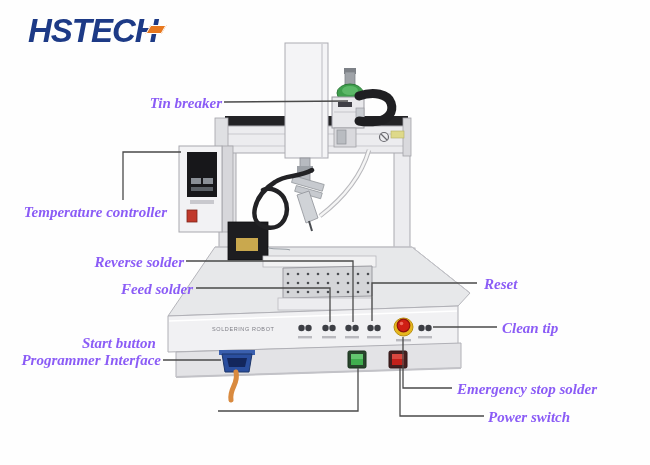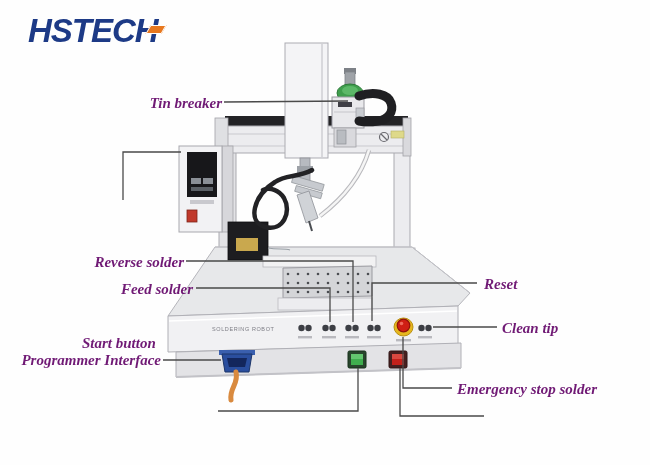--- a/index.html
+++ b/index.html
@@ -13,21 +13,21 @@
     font-family:"Liberation Sans","DejaVu Sans",sans-serif;
     font-style:italic;font-weight:800;font-size:33px;line-height:34px;
     letter-spacing:-1px;color:#1d3a86;
   }
   #logo .accent{
     position:absolute;left:120px;top:11px;width:14px;height:7px;
     background:#e8781e;transform:skewX(-30deg);border:1px solid #fff;
   }
   
   .label{
-    position:absolute;white-space:nowrap;color:#701a75;
+    position:absolute;white-space:nowrap;color:#8b5cf6;
     font-family:"Liberation Serif","DejaVu Serif",serif;
     font-style:italic;font-weight:700;font-size:15px;line-height:16px;
   }
   .label.r{text-align:right;}
   #lbl-tin-breaker        {right:428px;top:95px;}
   #lbl-temperature        {right:483px;top:204px;}
   #lbl-reverse-solder     {right:466px;top:254px;}
   #lbl-feed-solder        {right:457px;top:281px;text-align:center;}
   #lbl-start-button       {left:82px; top:319px;margin-top:16px;}
   #lbl-programmer         {right:489px;top:352px;}
@@ -202,21 +202,23 @@
       <path d="M 484,416 L 400,416 L 400,368"></path>
     </g>
   </svg>
 
   <div id="logo">
     <span class="word">HSTECH</span>
     <span class="accent"></span>
   </div>
 
   <div class="label r" id="lbl-tin-breaker">Tin breaker</div>
+  <div class="label r" id="lbl-temperature">Temperature controller</div>
   <div class="label r" id="lbl-reverse-solder">Reverse solder</div>
   <div class="label r" id="lbl-feed-solder">Feed solder</div>
   <div class="label" id="lbl-start-button">Start button</div>
   <div class="label r" id="lbl-programmer">Programmer Interface</div>
   <div class="label" id="lbl-reset">Reset</div>
   <div class="label" id="lbl-clean-tip">Clean tip</div>
   <div class="label" id="lbl-emergency">Emergency stop solder</div>
+  <div class="label" id="lbl-power-switch">Power switch</div>
 
 </div>
 
 </body></html>

